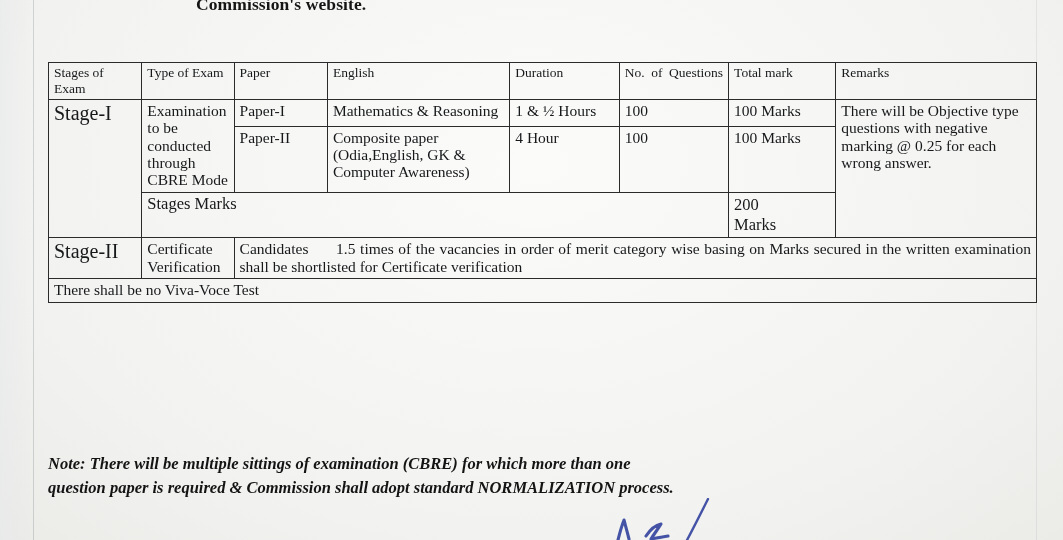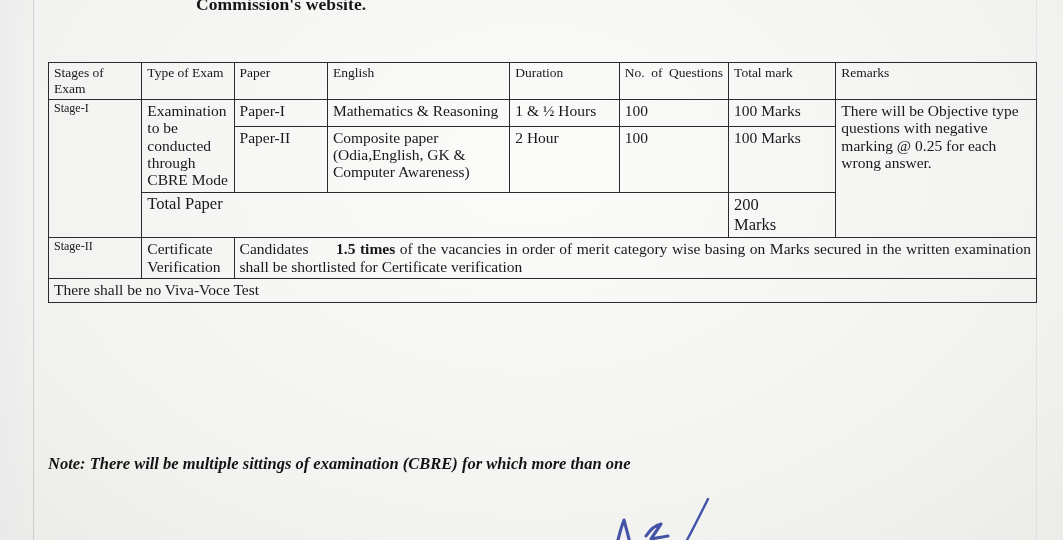--- a/index.html
+++ b/index.html
@@ -92,21 +92,21 @@
     line-height: 1.15;
     padding-top: 3px;
     text-align: justify;
     text-align-last: justify;
     white-space: normal;
   }
   th.hdr.nojust { text-align: left; text-align-last: left; }
 
   td.stage {
     font-weight: bold;
-    font-size: 12px;
+    font-size: 20px;
     vertical-align: top;
     padding-top: 4px;
   }
   td.center-top { text-align: center; margin-top: 11px; }
   td.center { text-align: center; vertical-align: top; }
   td.justify {
     text-align: justify;
     text-align-last: left;
     hyphens: none;
   }
@@ -131,21 +131,21 @@
     padding-top: 3px;
     line-height: 1.2;
     margin-top: 39px;
   }
   td.footer-row {
     font-size: 15.5px;
     padding-top: 2px;
     padding-bottom: 3px;
     margin-left: 43px;
   }
-  .b { font-weight: bold; margin-left: 23px; }
+  .b { font-weight: normal; margin-left: 23px; }
 
   
   .note {
     position: absolute;
     left: 48px;
     top: 452px;
     width: 988px;
     font-weight: bold;
     font-style: italic;
     font-size: 16.5px;
@@ -206,46 +206,47 @@
         <td>Paper-I</td>
         <td class="justify">Mathematics &amp; Reasoning</td>
         <td>1 &amp; ½ Hours</td>
         <td class="center">100</td>
         <td class="center">100 Marks</td>
         <td class="remarks" rowspan="3">There will be Objective type questions with negative marking @ 0.25 for each wrong answer.</td>
       </tr>
       <tr>
         <td>Paper-II</td>
         <td class="justify">Composite paper (Odia,English, GK &amp; Computer Awareness)</td>
-        <td>2 Hour</td>
+        <td>4 Hour</td>
         <td class="center">100</td>
         <td class="center">100 Marks</td>
       </tr>
       <tr>
-        <td class="totalmarks-label" colspan="5">Total Paper</td>
+        <td class="totalmarks-label" colspan="5">Stages Marks</td>
         <td class="totalmarks-value">
           <span>200</span><br>
           <span>Marks</span>
         </td>
       </tr>
       <tr>
         <td class="stage">Stage-II</td>
         <td class="center-top">Certificate Verification</td>
         <td class="justify" colspan="6" style="text-align:justify;">
           <span>Candidates </span><span class="b">1.5 times</span><span> of the vacancies in order of merit category wise basing on Marks secured in the written examination shall be shortlisted for Certificate verification</span>
         </td>
       </tr>
       <tr>
         <td class="footer-row" colspan="8">There shall be no Viva-Voce Test</td>
       </tr>
     </tbody>
   </table>
 
   <div class="note">
     <span>Note: There will be multiple sittings of examination (CBRE) for which more than one</span>
+    <span class="l2">question paper is required &amp; Commission shall adopt standard NORMALIZATION process.</span>
   </div>
 
   <svg id="signature" viewBox="0 0 260 44" xmlns="http://www.w3.org/2000/svg">
     <g fill="none" stroke="#4453a6" stroke-linecap="round" stroke-linejoin="round">
       <path d="M38 42 C40 34, 42 27, 44 22 C45 26, 47 33, 49 41" stroke-width="3.1"></path>
       <path d="M66 38 C70 32, 76 27, 81 26 C78 31, 74 36, 71 41 C76 40, 82 39, 88 38" stroke-width="3.1"></path>
       <path d="M128 1 C122 13, 114 29, 106 44" stroke-width="2.4"></path>
     </g>
   </svg>
 </div>

